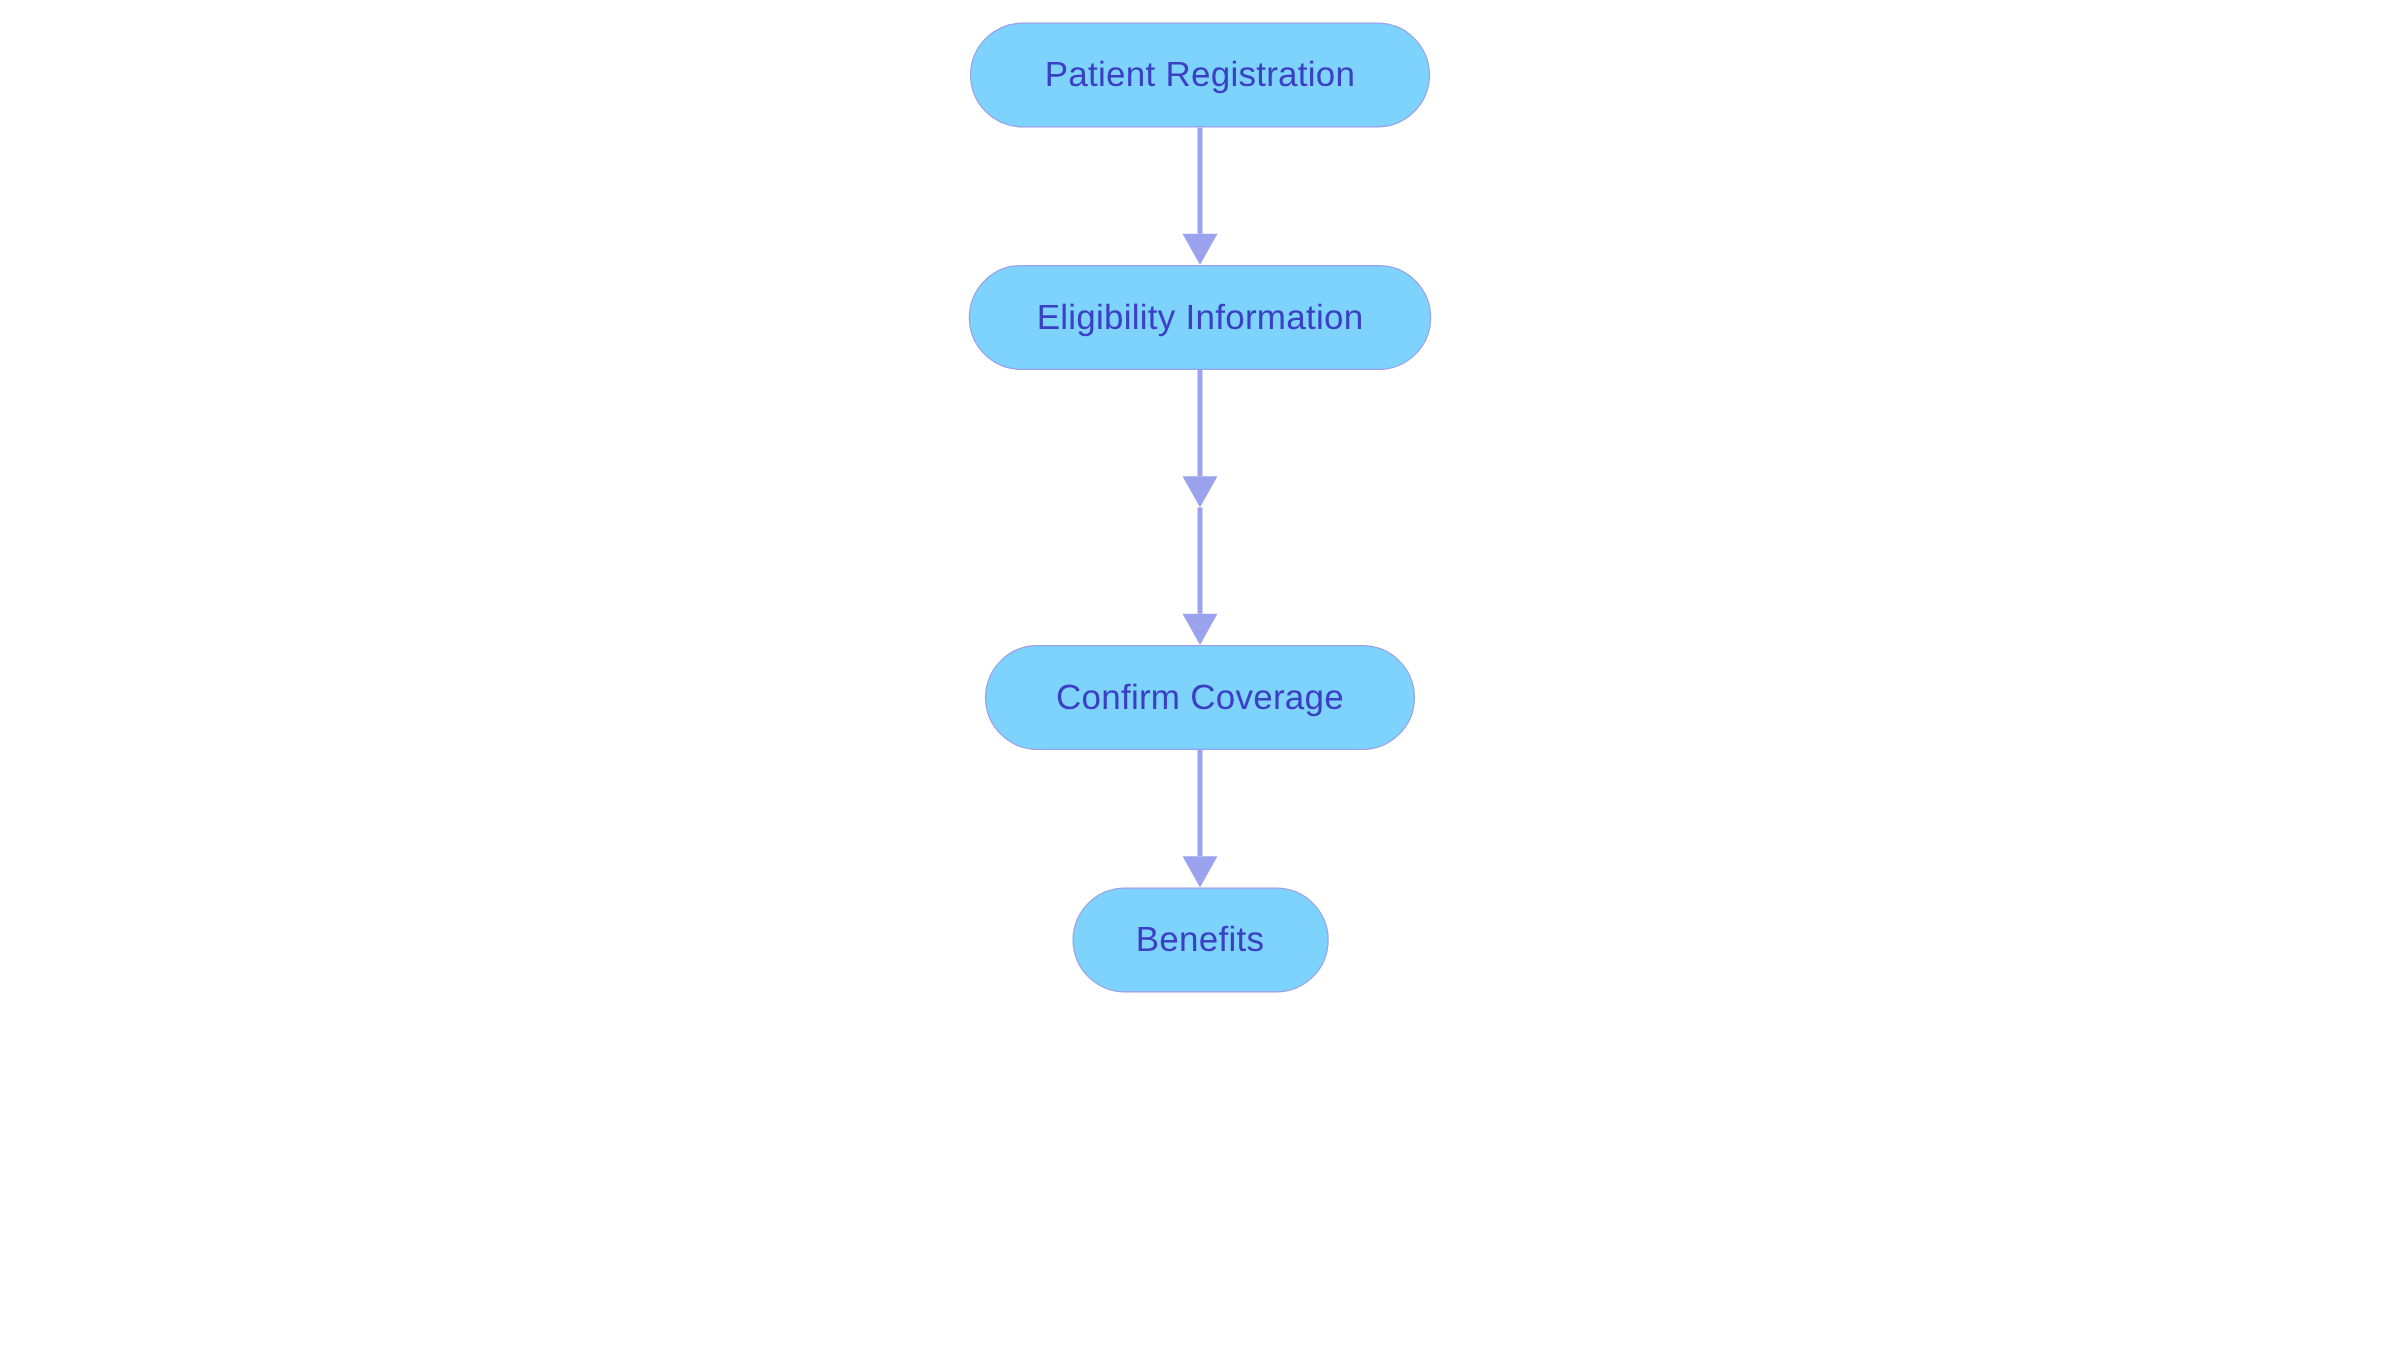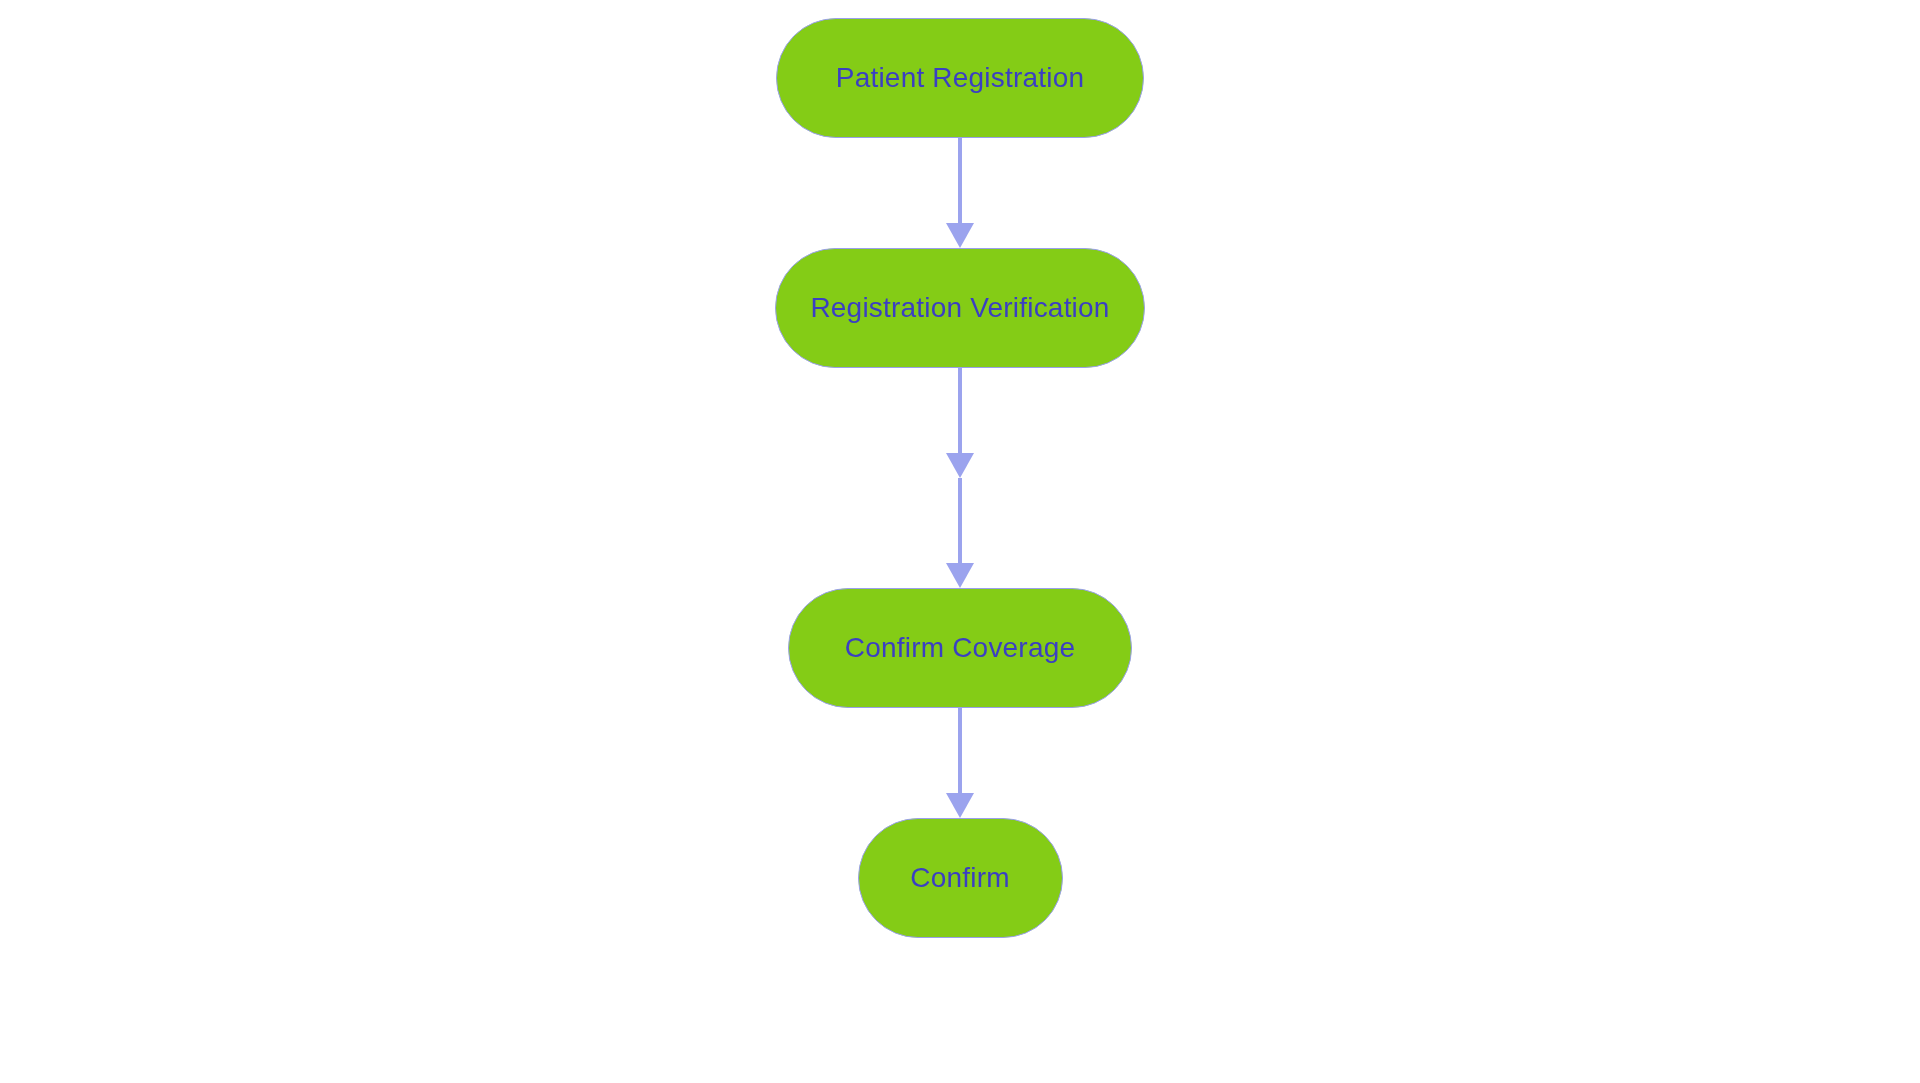--- a/index.html
+++ b/index.html
@@ -18,23 +18,23 @@
   .flow {
     position: absolute;
     top: 18px;
     left: 0;
     width: 1920px;
     display: flex;
     flex-direction: column;
     align-items: center;
   }
   .node {
-    height: 120px;
+    height: 84px;
     border-radius: 60px;
-    background: #84cc16;
+    background: #7dd3fc;
     border: 1.5px solid #99a0e9;
     box-sizing: border-box;
     display: flex;
     align-items: center;
     justify-content: center;
     flex: none;
   }
   .node span {
     color: #3b3fc3;
     font-size: 28px;
@@ -76,21 +76,21 @@
     <div class="node n0">
       <span>Patient Registration</span>
     </div>
 
     <div class="connector">
       <div class="line"></div>
       <div class="arrowhead"></div>
     </div>
 
     <div class="node n1">
-      <span>Registration Verification</span>
+      <span>Eligibility Information</span>
     </div>
 
     <div class="connector">
       <div class="line"></div>
       <div class="arrowhead"></div>
     </div>
 
 
     <div class="connector">
       <div class="line"></div>
@@ -100,17 +100,17 @@
     <div class="node n3">
       <span>Confirm Coverage</span>
     </div>
 
     <div class="connector">
       <div class="line"></div>
       <div class="arrowhead"></div>
     </div>
 
     <div class="node n4">
-      <span>Confirm</span>
+      <span>Benefits</span>
     </div>
 
   </div>
 </div>
 
 </body></html>

